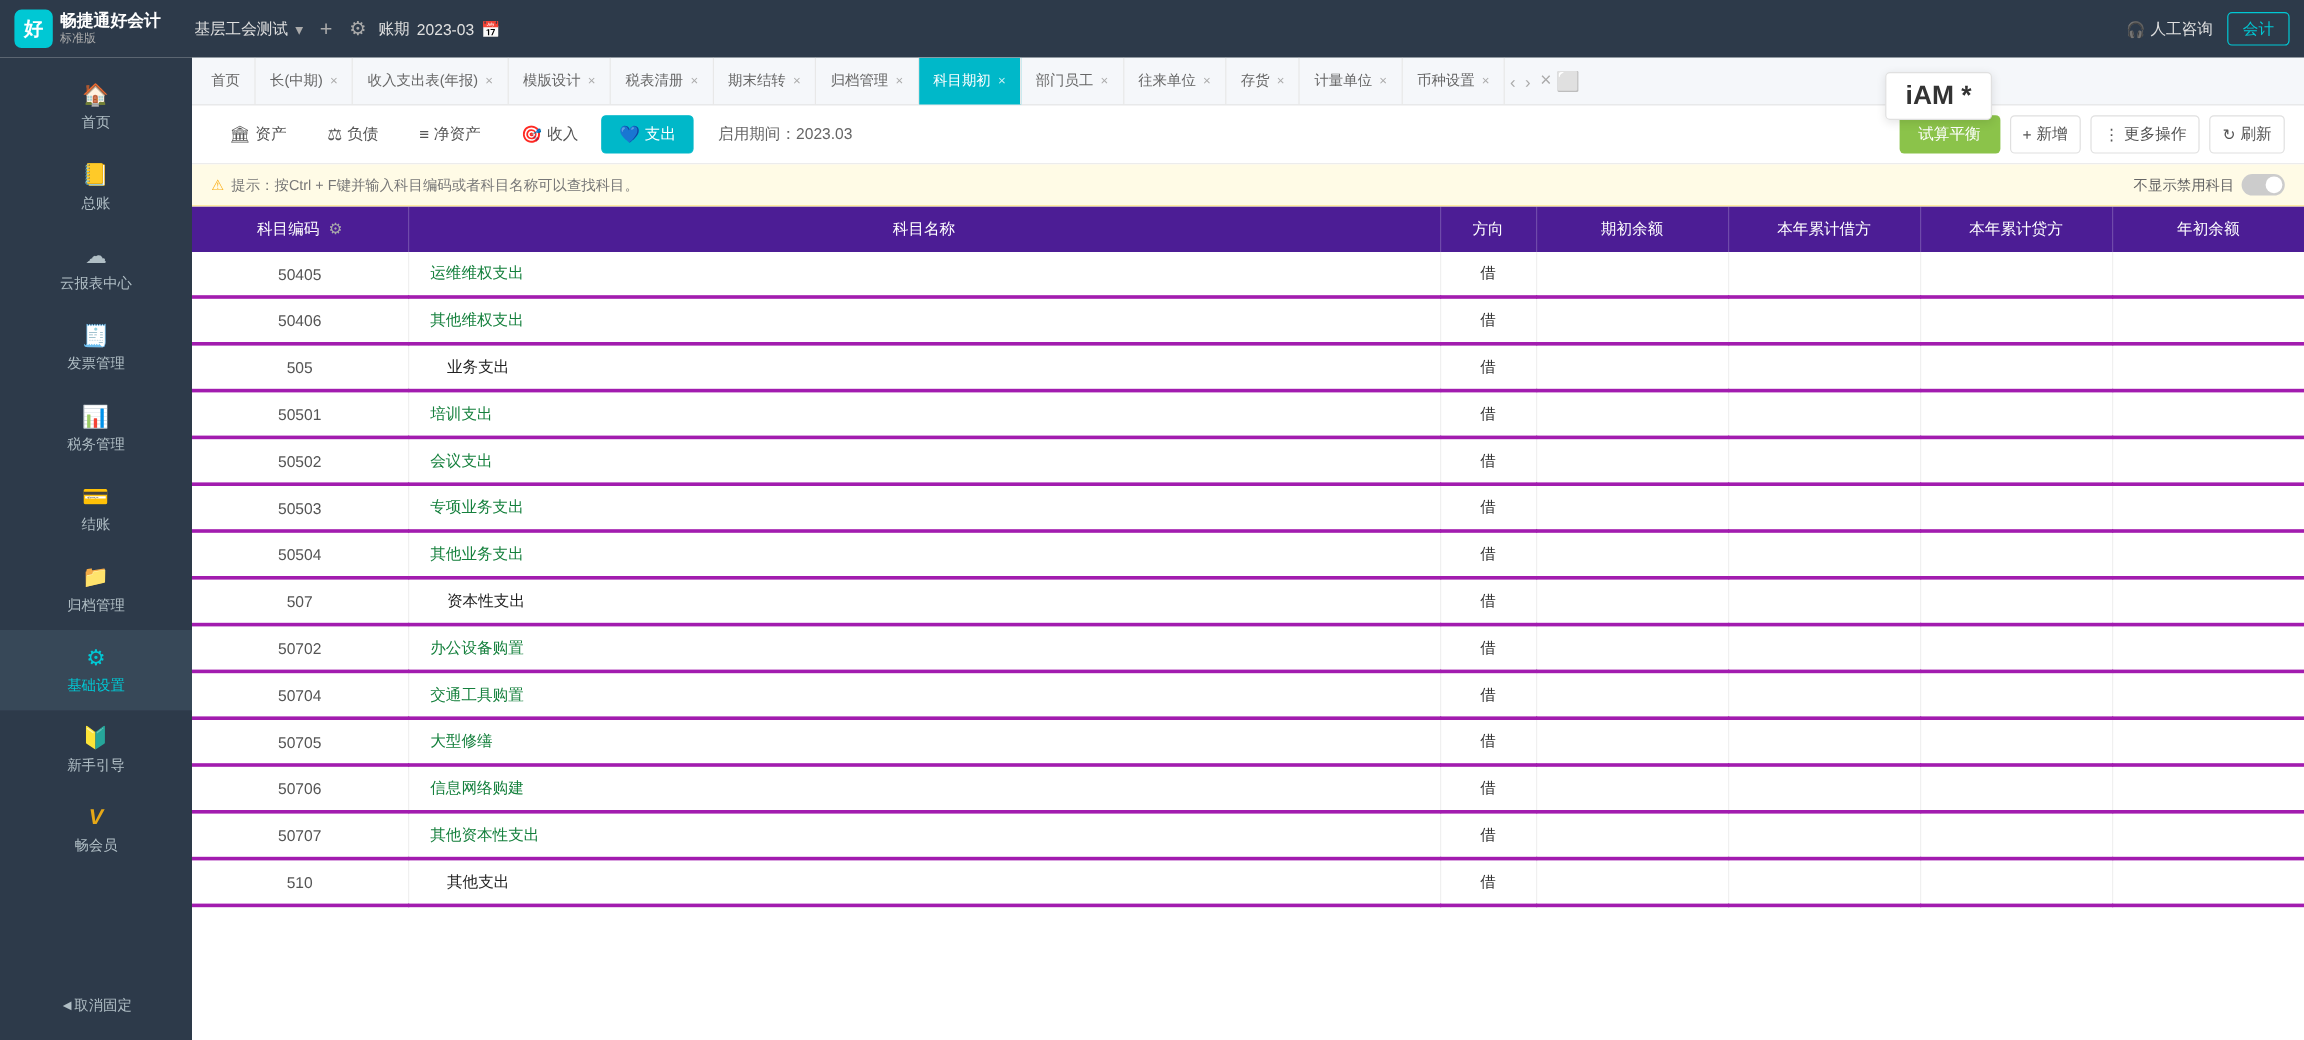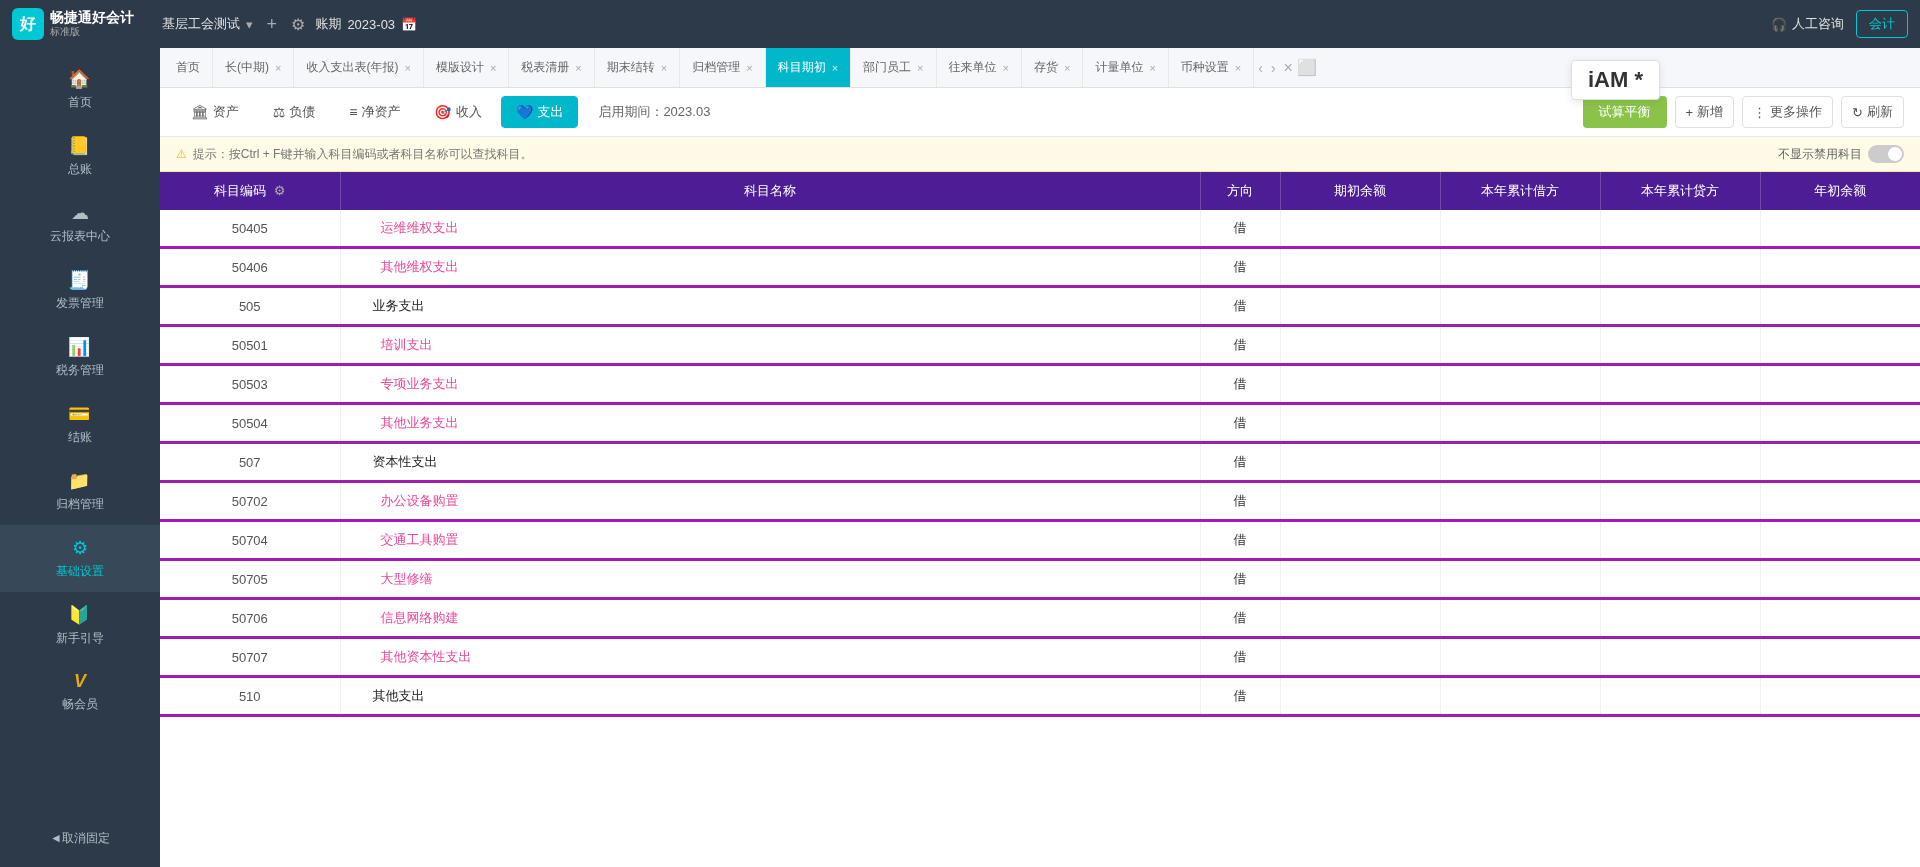--- a/index.html
+++ b/index.html
@@ -68,21 +68,21 @@
     
     .table-container { flex: 1; overflow-y: auto; }
     table { width: 100%; border-collapse: collapse; }
     thead tr { background: #4c1d95; }
     thead th { color: white; padding: 10px 8px; text-align: center; font-weight: normal; font-size: 13px; border-right: 1px solid rgba(255,255,255,0.2); white-space: nowrap; }
     thead th:last-child { border-right: none; }
     tbody tr { border-bottom: 3px solid #a21caf; }
     tbody td { padding: 9px 8px; text-align: center; font-size: 13px; color: #333; border-right: 1px solid #f0f0f0; }
     tbody td:last-child { border-right: none; }
     tbody td.code { color: #555; }
-    tbody td.name { text-align: left; padding-left: 40px; color: #ec4899; }
+    tbody td.name { text-align: left; padding-left: 18px; color: #15803d; }
     tbody td.name.parent { padding-left: 32px; font-weight: 400; color: #222; }
     .gear-icon { color: #aaa; cursor: pointer; margin-left: 4px; }
 
     
     .table-container::-webkit-scrollbar { width: 8px; }
     .table-container::-webkit-scrollbar-track { background: #f0f0f0; }
     .table-container::-webkit-scrollbar-thumb { background: #ccc; border-radius: 4px; }
 
     .iAM-badge { position: fixed; top: 60px; right: 260px; background: white; border: 1px solid #e0e0e0; border-radius: 4px; padding: 6px 16px; font-size: 22px; font-weight: bold; color: #333; z-index: 100; box-shadow: 0 2px 8px rgba(0,0,0,0.1); }
   </style>
@@ -325,20 +325,29 @@
               <tr>
                 <td class="code">50501</td>
                 <td class="name">培训支出</td>
                 <td>借</td>
                 <td></td>
                 <td></td>
                 <td></td>
                 <td></td>
               </tr>
               <tr>
+                <td class="code">50502</td>
+                <td class="name">会议支出</td>
+                <td>借</td>
+                <td></td>
+                <td></td>
+                <td></td>
+                <td></td>
+              </tr>
+              <tr>
                 <td class="code">50503</td>
                 <td class="name">专项业务支出</td>
                 <td>借</td>
                 <td></td>
                 <td></td>
                 <td></td>
                 <td></td>
               </tr>
               <tr>
                 <td class="code">50504</td>

